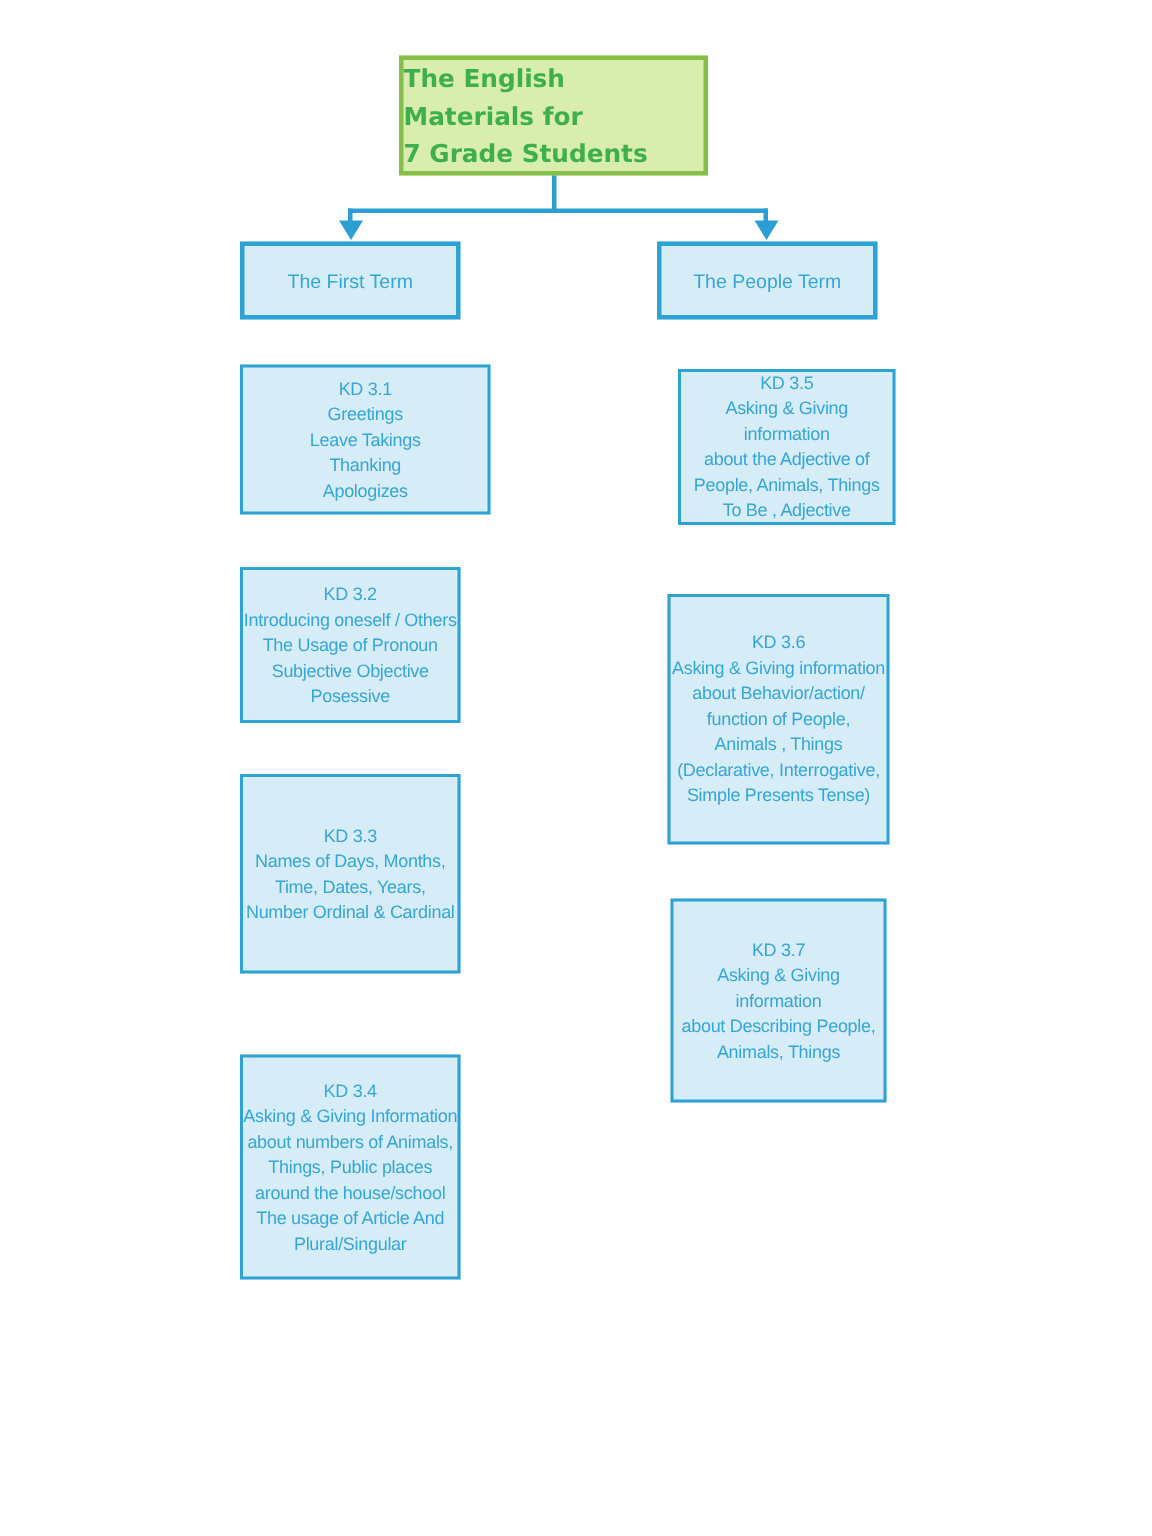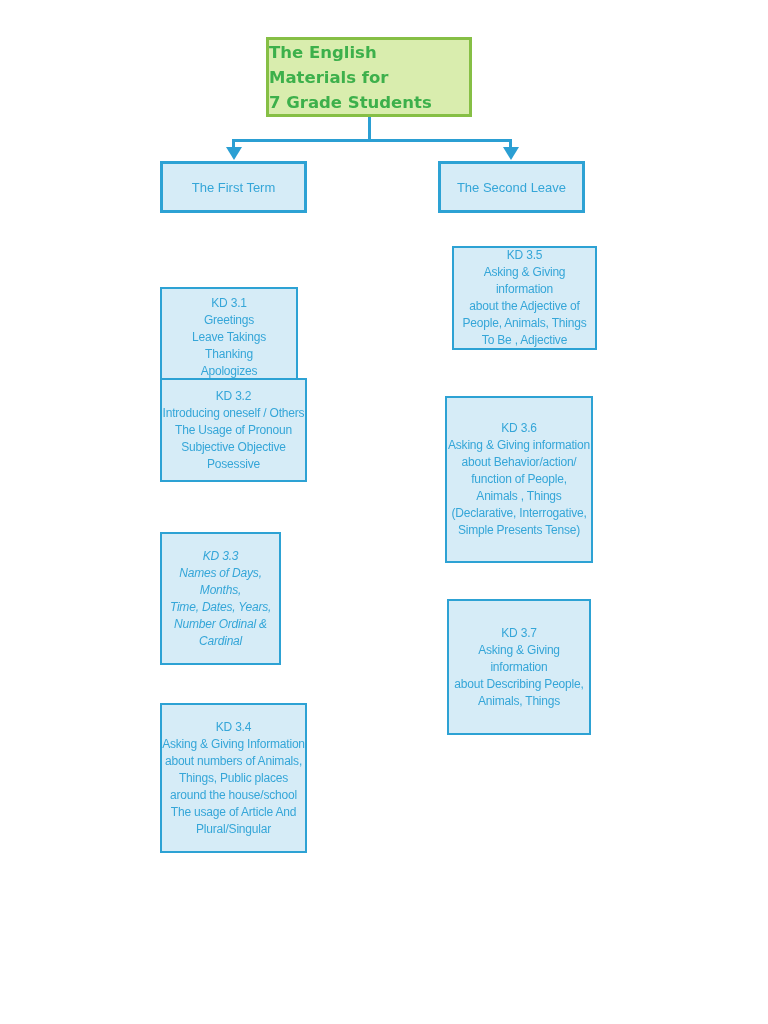--- a/index.html
+++ b/index.html
@@ -57,23 +57,23 @@
     box-sizing: border-box;
     background: #d6ecf7;
     border: 2px solid #2da2d4;
     display: flex; align-items: center; justify-content: center;
     text-align: center;
     color: #35a6d8;
     font-size: 12px; line-height: 17px;
     letter-spacing: -0.2px;
     white-space: pre-line;
   }
-  .b1 { left: 160px; top: 243px; width: 138px; height: 100px; margin-top: 44px; }
+  .b1 { left: 160px; top: 243px; width: 167px; height: 100px; }
   .b2 { left: 160px; top: 378px; width: 147px; height: 104px; text-align: center; }
-  .b3 { left: 160px; top: 532px; width: 121px; height: 133px; font-style: italic; }
+  .b3 { left: 160px; top: 516px; width: 147px; height: 133px; }
   .b4 { left: 160px; top: 703px; width: 147px; height: 150px; }
   .b5 { left: 439px; top: 246px; width: 145px; height: 104px; margin-left: 13px; }
   .b6 { left: 445px; top: 396px; width: 148px; height: 167px; }
   .b7 { left: 447px; top: 599px; width: 144px; height: 136px; }
   .b8 { left: 447px; top: 768px; width: 143px; height: 142px; }
 </style>
 </head>
 <body>
 
 <div class="page">
@@ -82,21 +82,21 @@
 7 Grade Students</div>
 
   <div class="conn conn-stem"></div>
   <div class="conn conn-hbar"></div>
   <div class="conn conn-ldrop"></div>
   <div class="conn conn-rdrop"></div>
   <div class="arrow arrow-left"></div>
   <div class="arrow arrow-right"></div>
 
   <div class="term-box term-first">The First Term</div>
-  <div class="term-box term-second">The Second Leave</div>
+  <div class="term-box term-second">The People Term</div>
 
   <div class="kd-box b1">KD 3.1
 Greetings
 Leave Takings
 Thanking
 Apologizes</div>
   <div class="kd-box b2">KD 3.2
 Introducing oneself / Others
 The Usage of Pronoun
 Subjective Objective

